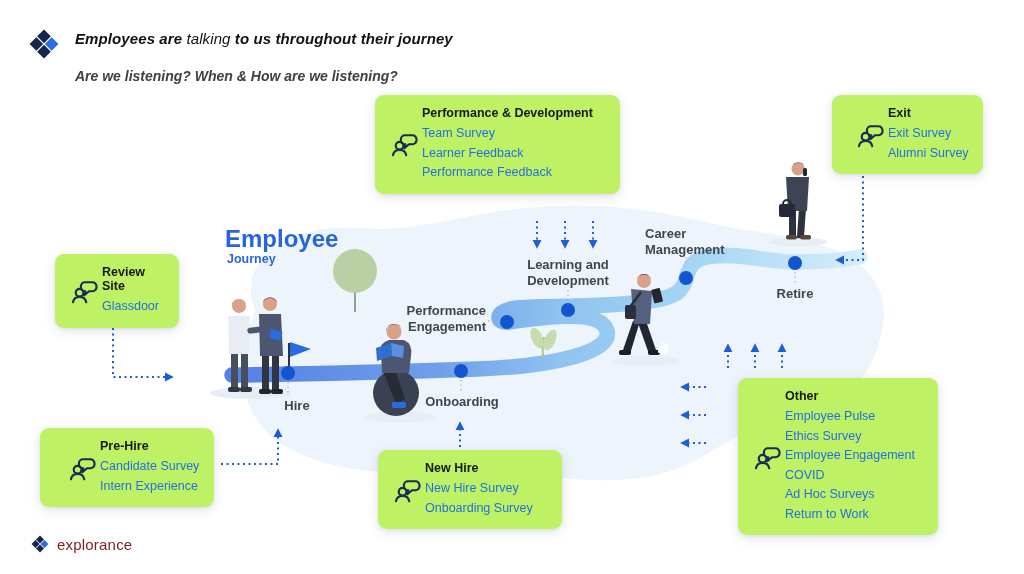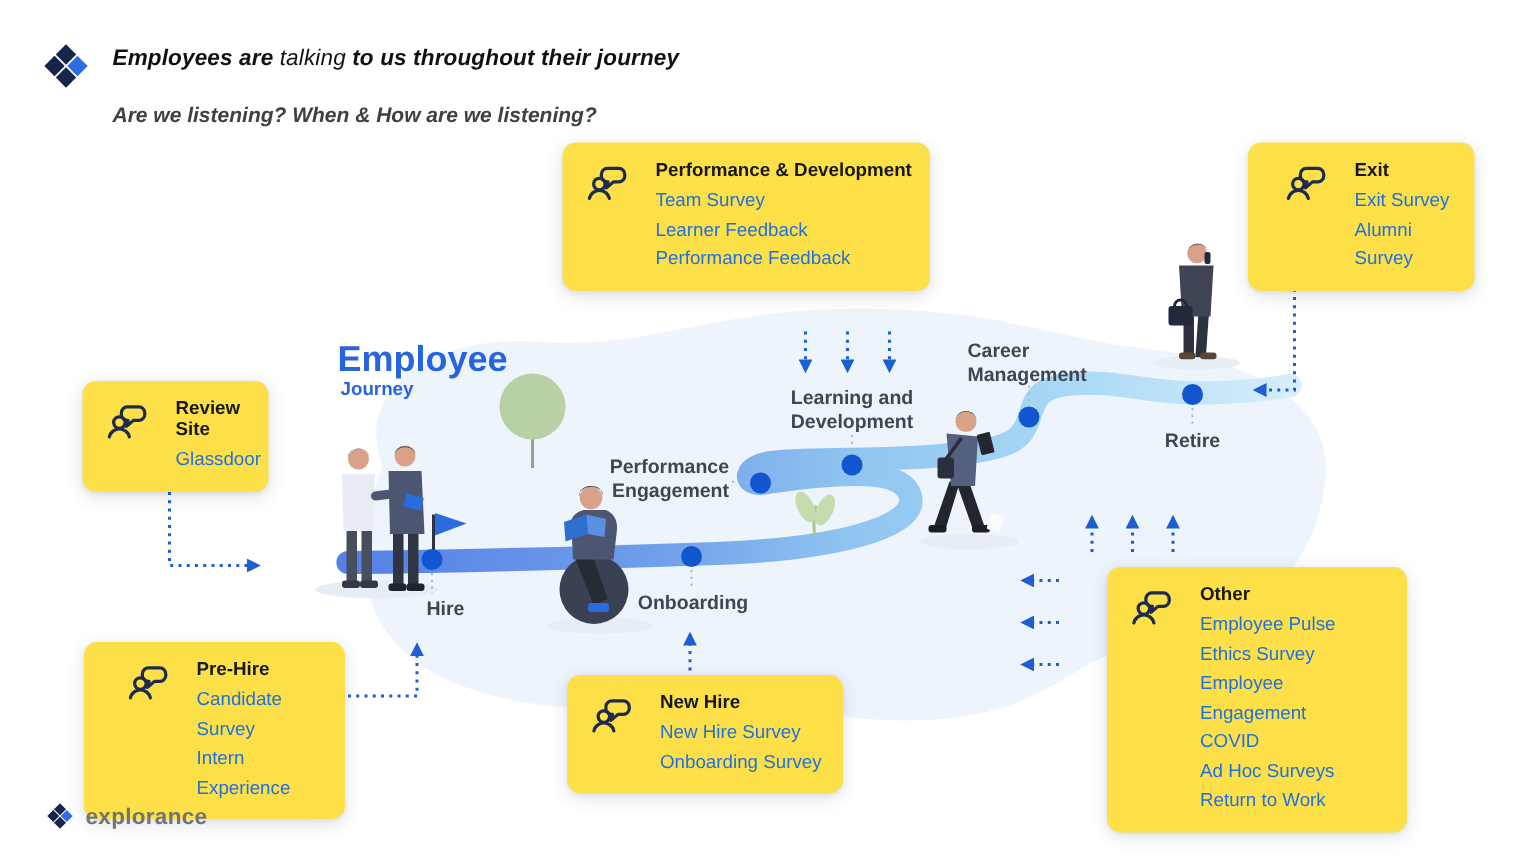--- a/index.html
+++ b/index.html
@@ -4,35 +4,35 @@
 <style>
   html,body{margin:0;padding:0;background:#fff;}
   body{font-family:"Liberation Sans",sans-serif;}
   #stage{position:relative;width:1024px;height:574px;background:#fff;overflow:hidden;}
   
   .hdr{position:absolute;left:75px;top:30px;z-index:5;}
   .hdr-line1{font-size:15px;color:#111;letter-spacing:.1px;font-style:italic;}
   .hdr-line1 .b{font-weight:700;}
   .hdr-line2{font-size:14px;font-weight:700;font-style:italic;color:#404040;margin-top:21px;}
   
-  .card{position:absolute;background:#fde047;border-radius:9px;z-index:4;
+  .card{position:absolute;background:#bef264;border-radius:9px;z-index:4;
         box-shadow:0 3px 12px rgba(40,60,100,.14),0 1px 3px rgba(40,60,100,.08);
-        display:flex;gap:17px;padding:11px 12px 11px 15px;box-sizing:border-box;}
+        display:flex;align-items:center;gap:2px;padding:11px 12px 11px 15px;box-sizing:border-box;}
   .card-icon{flex:0 0 auto;width:30px;height:30px;}
   .card-icon svg{width:30px;height:30px;display:block;}
   .card-title{font-size:12.5px;font-weight:700;color:#181818;margin-bottom:4px;}
   .card-item{font-size:12.5px;line-height:19.5px;color:#2170e0;}
   
   #scene{position:absolute;left:0;top:0;z-index:1;}
   .ms-label{font-size:13px;font-weight:700;fill:#3e4651;}
   .journey-big{font-size:24px;font-weight:700;fill:#2765df;}
   .journey-small{font-size:12.5px;font-weight:700;fill:#2765df;}
   
   .footer{position:absolute;left:30px;top:534px;z-index:5;display:flex;align-items:center;gap:7px;}
-  .footer-brand{font-size:15px;font-weight:700;color:#737373;letter-spacing:.2px;}
+  .footer-brand{font-size:15px;font-weight:400;color:#7f1d1d;letter-spacing:.2px;}
 </style>
 </head>
 <body>
 
 <svg width="0" height="0" style="position:absolute">
   <defs>
     <symbol id="icon-feedback" viewBox="0 0 36 36">
       <g fill="none" stroke="#1d2b4f" stroke-width="2.6" stroke-linecap="round" stroke-linejoin="round">
         <circle cx="11.5" cy="20" r="4.6"></circle>
         <path d="M3.5 31.5 a8.2 8.2 0 0 1 16 0"></path>
@@ -235,21 +235,21 @@
         <svg viewBox="0 0 36 36">
           <use href="#icon-feedback"></use>
         </svg>
       </div>
     <div>
       <div class="card-title">Review Site</div>
       <div class="card-item">Glassdoor</div>
     </div>
   </div>
 
-  <div class="card" style="left:56px;top:428px;width:174px;padding-left:28px;">
+  <div class="card" style="left:40px;top:428px;width:174px;padding-left:28px;">
     <div class="card-icon">
         <svg viewBox="0 0 36 36">
           <use href="#icon-feedback"></use>
         </svg>
       </div>
     <div>
       <div class="card-title">Pre-Hire</div>
       <div class="card-item">Candidate Survey</div>
       <div class="card-item">Intern Experience</div>
     </div>

